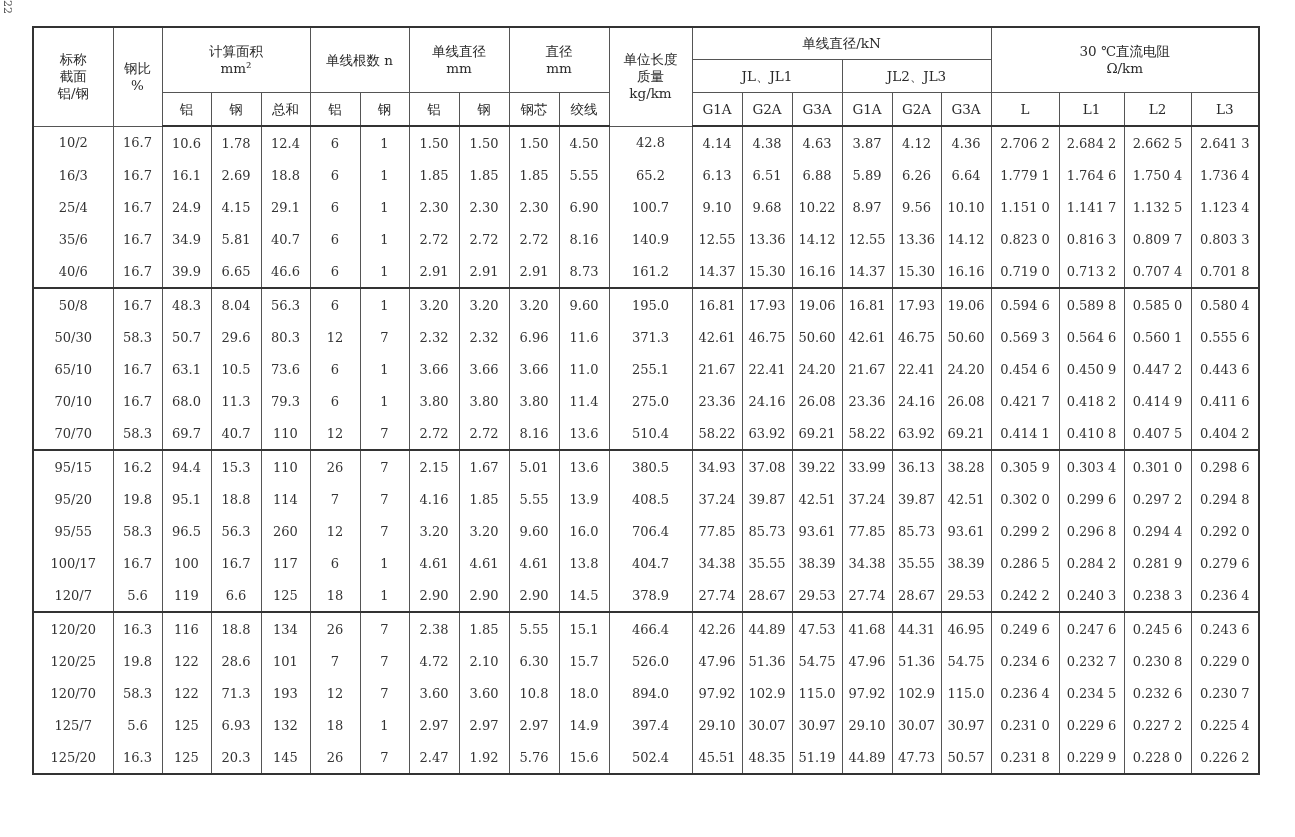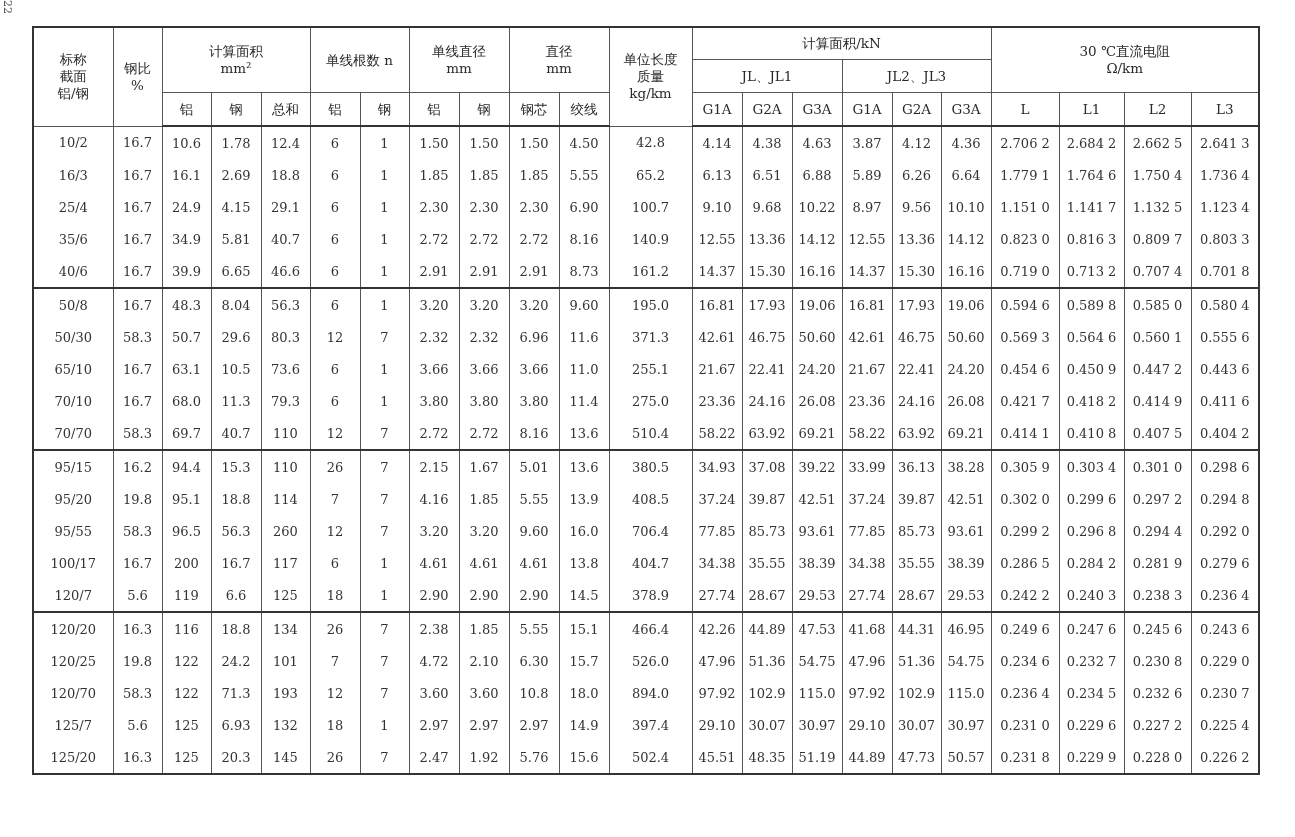--- a/index.html
+++ b/index.html
@@ -101,21 +101,21 @@
       </th>
       <th colspan="2" rowspan="2">
         <div>直径</div>
         <div>mm</div>
       </th>
       <th rowspan="3">
         <div>单位长度</div>
         <div>质量</div>
         <div>kg/km</div>
       </th>
-      <th colspan="6">计算面积/kN</th>
+      <th colspan="6">单线直径/kN</th>
       <th colspan="4" rowspan="2">
         <div>30 ℃直流电阻</div>
         <div>Ω/km</div>
       </th>
     </tr>
     <tr class="hdr-row2">
       <th colspan="3">JL、JL1</th>
       <th colspan="3">JL2、JL3</th>
     </tr>
     <tr class="hdr-row3">
@@ -449,21 +449,21 @@
         <td>85.73</td>
         <td>93.61</td>
         <td>0.299 2</td>
         <td>0.296 8</td>
         <td>0.294 4</td>
         <td>0.292 0</td>
       </tr>
       <tr>
         <td>100/17</td>
         <td>16.7</td>
-        <td>200</td>
+        <td>100</td>
         <td>16.7</td>
         <td>117</td>
         <td>6</td>
         <td>1</td>
         <td>4.61</td>
         <td>4.61</td>
         <td>4.61</td>
         <td>13.8</td>
         <td>404.7</td>
         <td>34.38</td>
@@ -522,21 +522,21 @@
         <td>46.95</td>
         <td>0.249 6</td>
         <td>0.247 6</td>
         <td>0.245 6</td>
         <td>0.243 6</td>
       </tr>
       <tr>
         <td>120/25</td>
         <td>19.8</td>
         <td>122</td>
-        <td>24.2</td>
+        <td>28.6</td>
         <td>101</td>
         <td>7</td>
         <td>7</td>
         <td>4.72</td>
         <td>2.10</td>
         <td>6.30</td>
         <td>15.7</td>
         <td>526.0</td>
         <td>47.96</td>
         <td>51.36</td>

